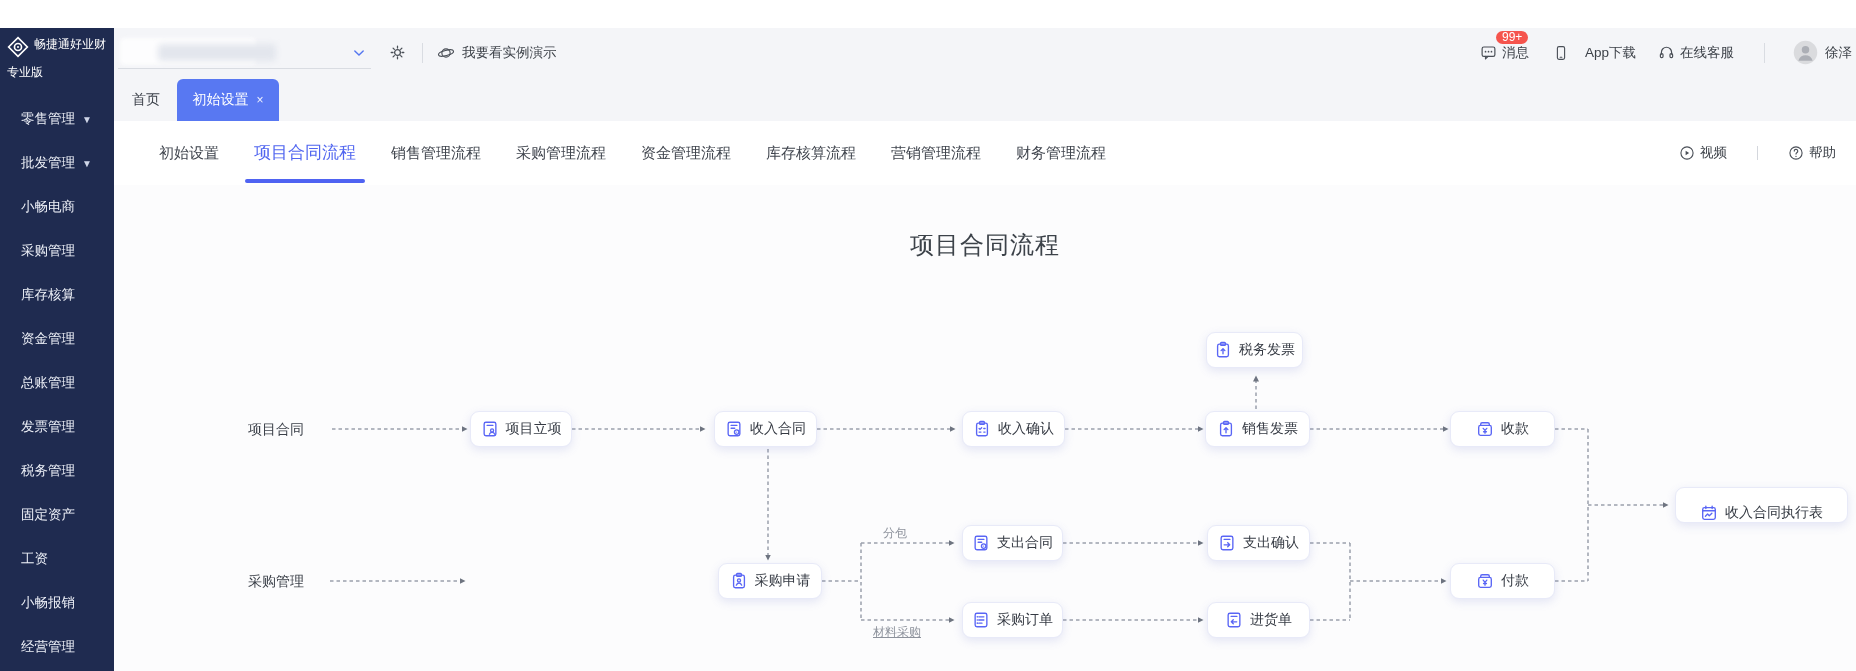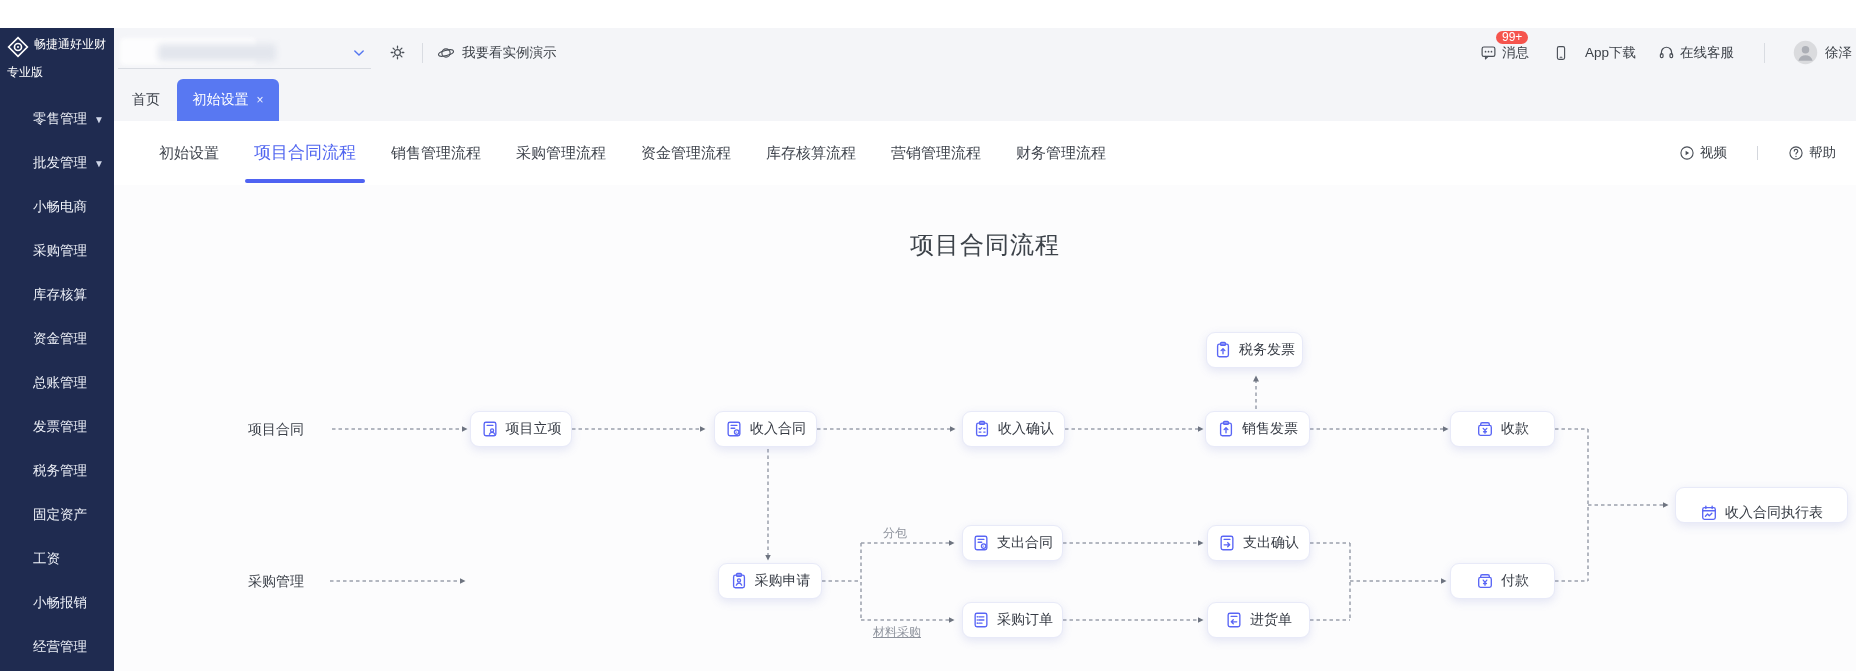--- a/index.html
+++ b/index.html
@@ -6,21 +6,21 @@
   body{width:1856px;height:671px;position:relative;overflow:hidden;background:#fff;
        font-family:"Liberation Sans","DejaVu Sans",sans-serif;color:#333;}
   .screen{position:absolute;inset:0;}
 
   
   .sidebar{position:absolute;left:0;top:28px;bottom:0;width:114px;background:#1f2b50;z-index:5;}
   .brand{display:flex;align-items:flex-start;gap:5px;margin:8px 4px 0 7px;height:26px;}
   .brand-name{font-size:12px;color:#fff;white-space:nowrap;overflow:hidden;}
   .brand-edition{font-size:12px;color:#fff;margin:2px 0 0 7px;height:18px;}
   .menu{padding-top:15px;}
-  .mitem{height:44px;line-height:44px;padding-left:33px;font-size:13.5px;color:#eef1f8;
+  .mitem{height:44px;line-height:44px;padding-left:21px;font-size:13.5px;color:#eef1f8;
          cursor:pointer;white-space:nowrap;}
   .mitem .caret{font-size:10px;color:#cfd6e8;margin-left:7px;}
 
   
   .topstrip{position:absolute;left:0;top:0;width:100%;height:28px;background:#fff;}
   .topbar{position:absolute;left:114px;right:0;top:28px;height:49px;background:#f4f5f8;
           display:flex;align-items:center;}
   .company{position:relative;width:258px;height:100%;flex:none;}
   .blob1{position:absolute;left:6px;top:10px;width:136px;height:27px;background:#fdfdfe;border-radius:4px;filter:blur(2px);}
   .blob2{position:absolute;left:44px;top:16px;width:118px;height:17px;background:#e3e6ed;border-radius:4px;filter:blur(3px);}

